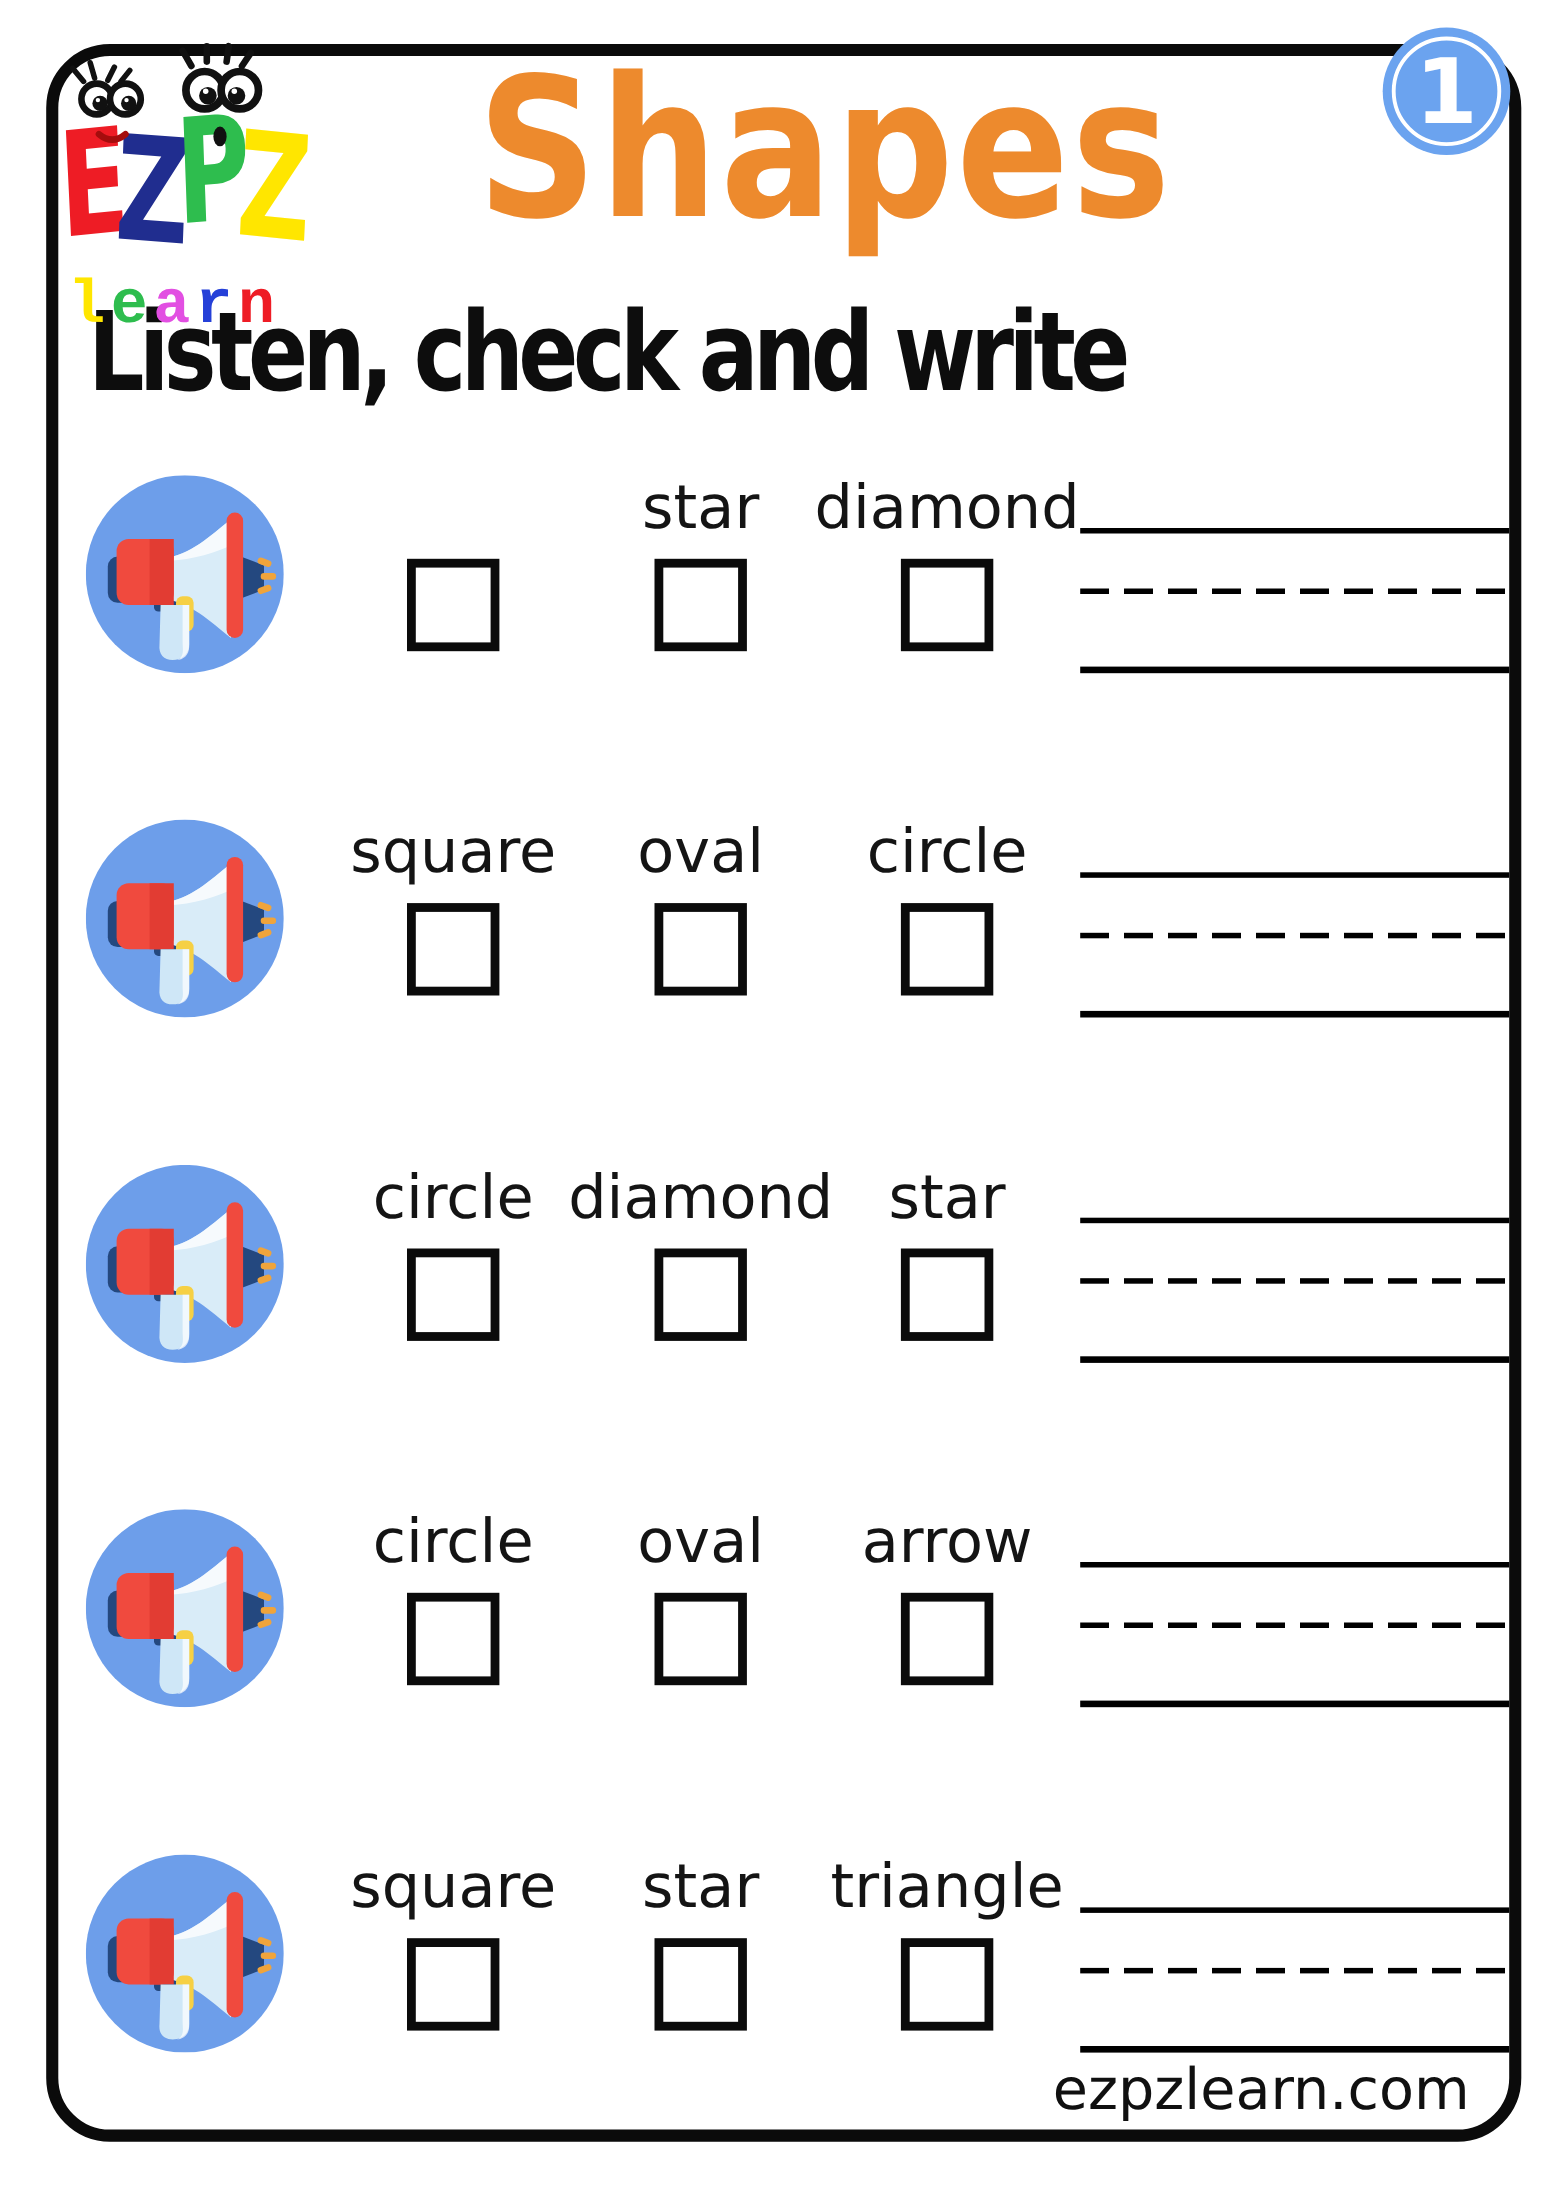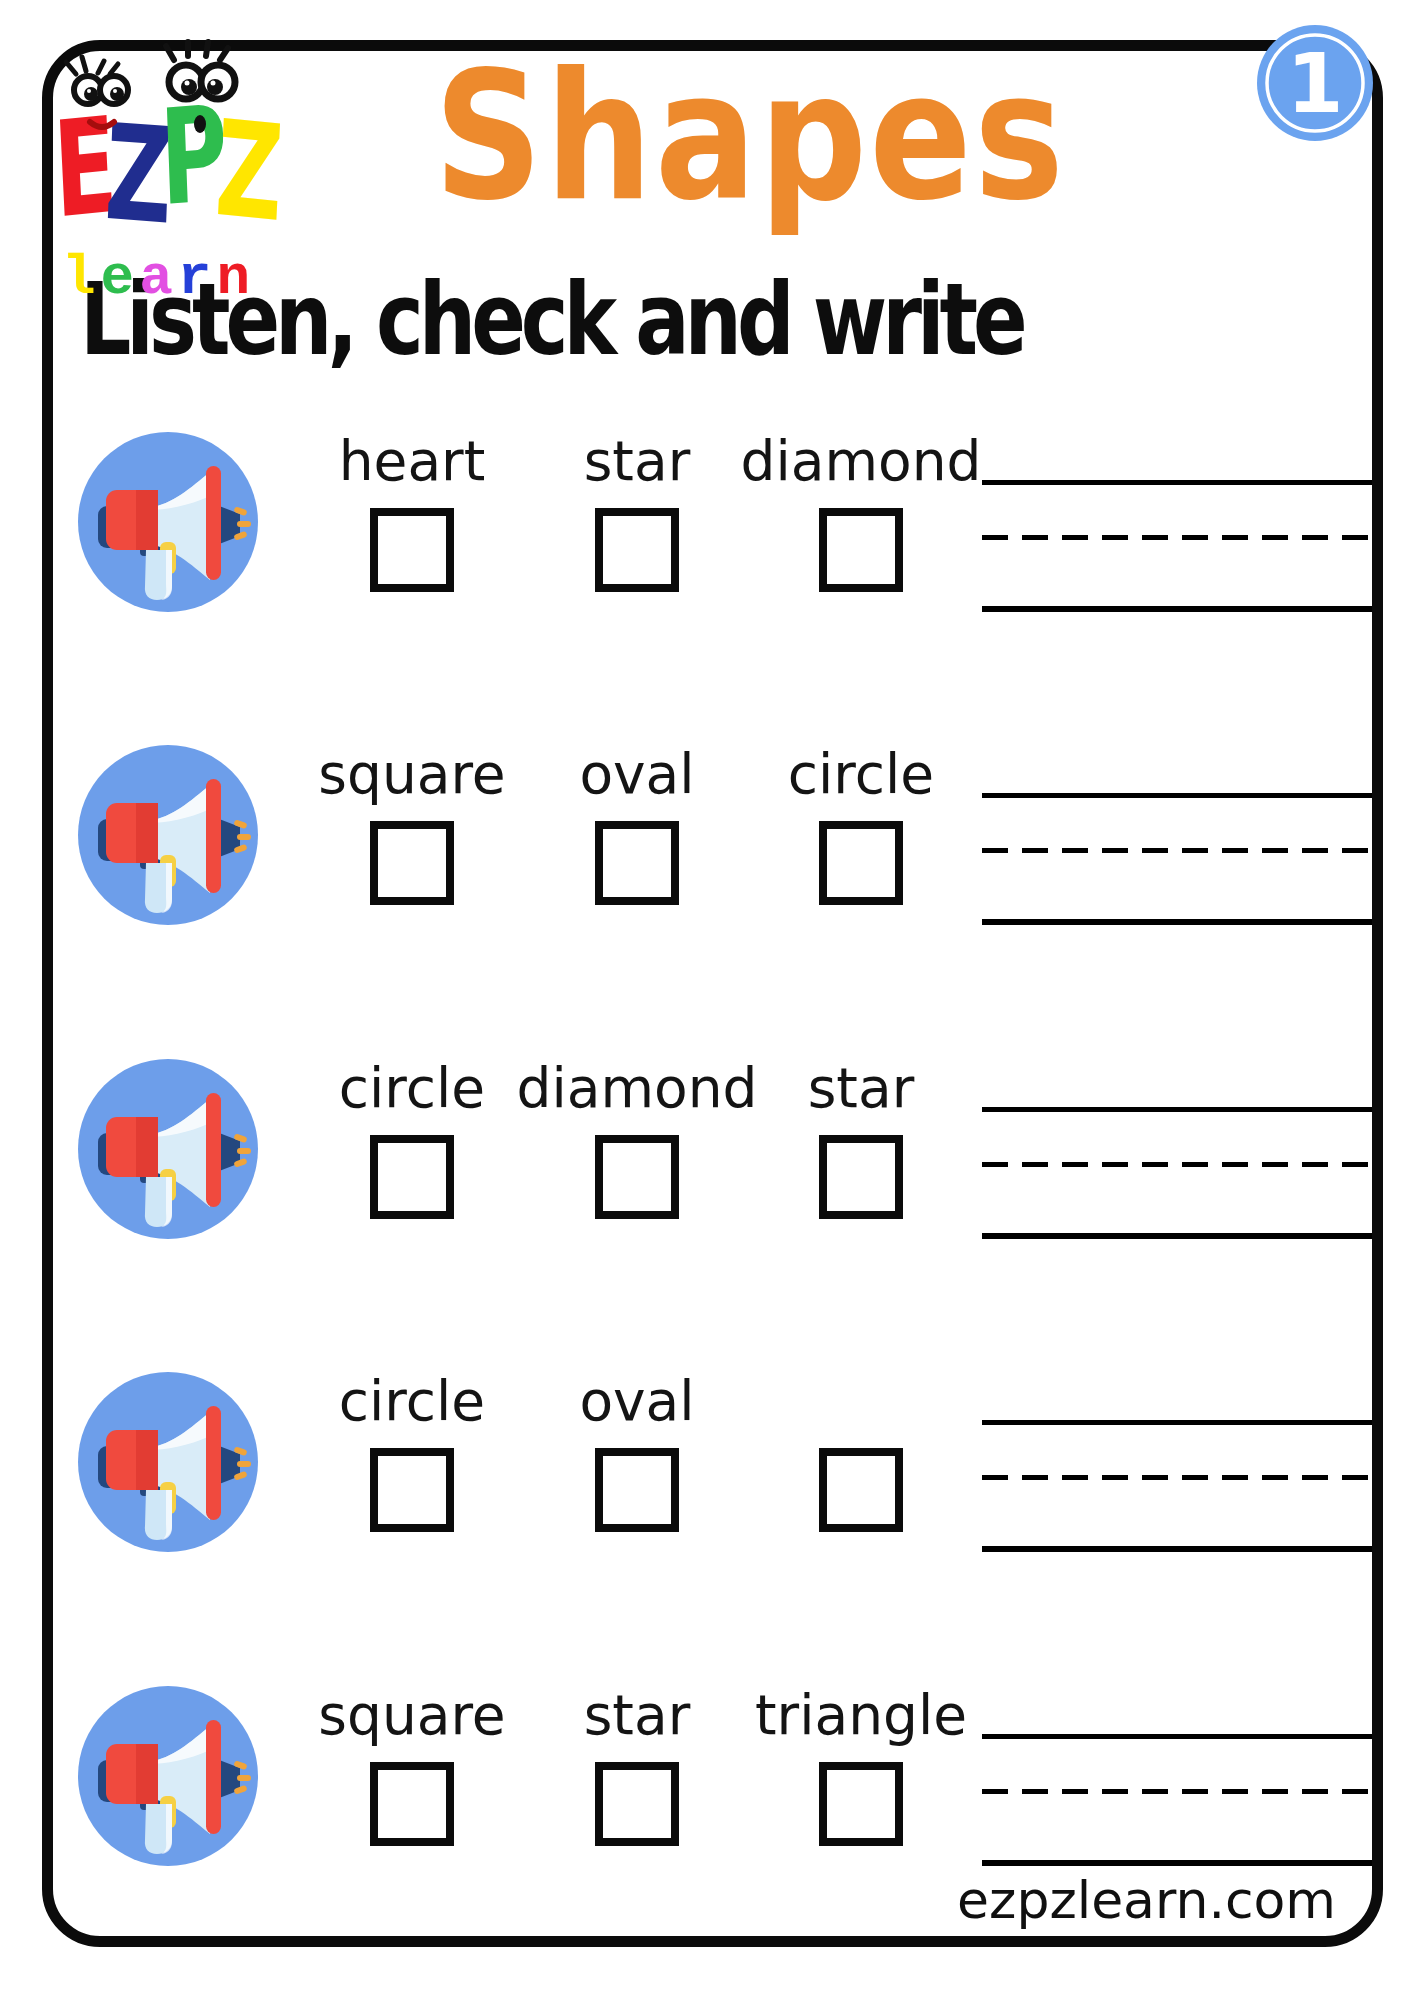--- a/index.html
+++ b/index.html
@@ -127,21 +127,20 @@
   <rect x="28" y="58" width="52" height="60" rx="11" fill="#f04a3e"></rect>
   <path d="M58,58 h22 v60 h-22 Z" fill="#e23c33"></path>
   <rect x="82" y="110" width="16" height="32" rx="6" fill="#f6d044"></rect>
   <path d="M68,118 h26 v36 c0,9 -7,14 -15,14 c-8,0 -13,-5 -12,-14 Z" fill="#cfe7f7"></path>
   <path d="M88,118 h6 v38 c0,8 -6,12 -11,12 c7,-3 5,-10 5,-16 Z" fill="#ffffff" opacity="0.7"></path>
   <rect x="128" y="34" width="15" height="114" rx="7.5" fill="#f04a3e"></rect>
   <rect x="156" y="76" width="13" height="6" rx="3" fill="#f0a43b" transform="rotate(20 162 79)"></rect>
   <rect x="159" y="89" width="14" height="6" rx="3" fill="#f0a43b"></rect>
   <rect x="156" y="101" width="13" height="6" rx="3" fill="#f0a43b" transform="rotate(-20 162 104)"></rect>
 </svg></div>
-        <div class="word" style="left: 262px;">heart</div>
         <div class="checkbox" style="left: 370px;"></div>
         <div class="word" style="left: 487px;">star</div>
         <div class="checkbox" style="left: 595px;"></div>
         <div class="word" style="left: 711px;">diamond</div>
         <div class="checkbox" style="left: 819px;"></div>
         <div class="lines">
           <div class="ln ln-top"></div>
           <div class="ln ln-mid"></div>
           <div class="ln ln-bot"></div>
         </div>
@@ -224,20 +223,21 @@
   <path d="M88,118 h6 v38 c0,8 -6,12 -11,12 c7,-3 5,-10 5,-16 Z" fill="#ffffff" opacity="0.7"></path>
   <rect x="128" y="34" width="15" height="114" rx="7.5" fill="#f04a3e"></rect>
   <rect x="156" y="76" width="13" height="6" rx="3" fill="#f0a43b" transform="rotate(20 162 79)"></rect>
   <rect x="159" y="89" width="14" height="6" rx="3" fill="#f0a43b"></rect>
   <rect x="156" y="101" width="13" height="6" rx="3" fill="#f0a43b" transform="rotate(-20 162 104)"></rect>
 </svg></div>
         <div class="word" style="left: 262px;">circle</div>
         <div class="checkbox" style="left: 370px;"></div>
         <div class="word" style="left: 487px;">oval</div>
         <div class="checkbox" style="left: 595px;"></div>
+        <div class="word" style="left: 711px;">arrow</div>
         <div class="checkbox" style="left: 819px;"></div>
         <div class="lines">
           <div class="ln ln-top"></div>
           <div class="ln ln-mid"></div>
           <div class="ln ln-bot"></div>
         </div>
       </div>
       <div class="row" style="top: 1674px;">
         <div class="megaphone">
 <svg width="180" height="180" viewBox="0 0 180 180">

